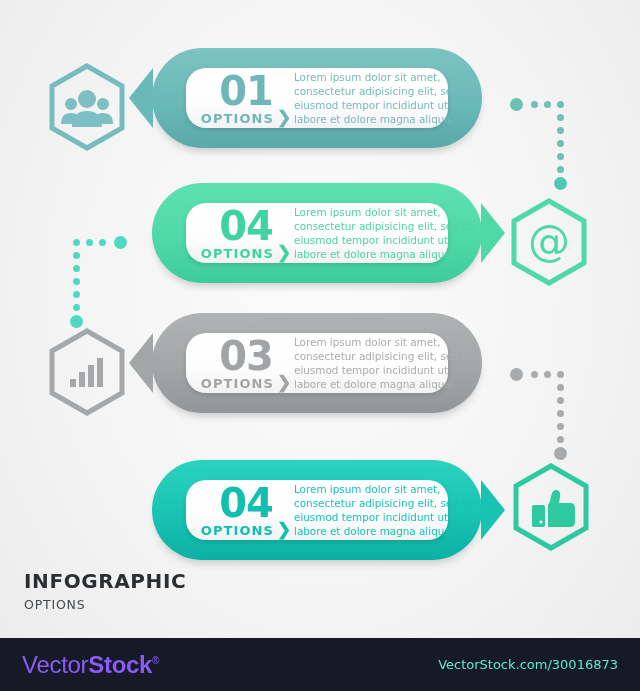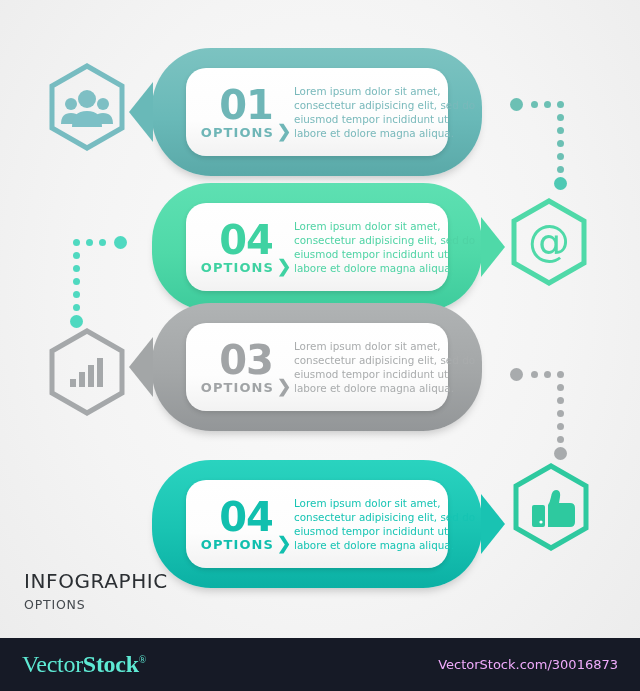--- a/index.html
+++ b/index.html
@@ -18,21 +18,21 @@
     position: relative;
     width: 640px;
     height: 691px;
     background: radial-gradient(ellipse at 50% 42%, #fbfbfb 0%, #f4f4f4 55%, #ebebeb 100%);
     overflow: hidden;
   }
 
   
   .row {
     position: absolute;
-    height: 128px;
+    height: 100px;
   }
   .capsule {
     position: absolute;
     inset: 0;
     border-radius: 59px;
     box-shadow: 0 6px 10px -4px rgba(0,0,0,0.22);
   }
   .capsule::after {
     content: "";
     position: absolute;
@@ -143,21 +143,21 @@
 
   
   .title-wrap {
     position: absolute;
     left: 24px;
     top: 570px;
   }
   .title-main {
     font-family: "DejaVu Sans", sans-serif;
     font-size: 20px;
-    font-weight: normal;
+    font-weight: bold;
     letter-spacing: 0.6px;
     color: #2b2f33;
     line-height: 1.1;
   }
   .title-sub {
     font-family: "DejaVu Sans", sans-serif;
     font-size: 12.5px;
     letter-spacing: 0.8px;
     color: #43484d;
     margin-top: 5px;
@@ -171,32 +171,32 @@
     width: 640px;
     height: 53px;
     background: #161a26;
     display: flex;
     align-items: center;
     justify-content: space-between;
     padding: 0 22px;
     box-sizing: border-box;
   }
   .wm-logo {
-    font-family: Liberation Serif, serif;
+    font-family: Liberation Sans, sans-serif;
     font-size: 24px;
-    color: #5eead4;
+    color: #8b5cf6;
     letter-spacing: -0.3px;
     text-align: center;
   }
   .wm-logo b { font-weight: bold; }
   .wm-logo sup { font-size: 10px; vertical-align: super; }
   .wm-url {
     font-family: "DejaVu Sans", sans-serif;
     font-size: 13px;
-    color: #f0abfc;
+    color: #5eead4;
   }
 </style>
 </head>
 <body>
 
 <div class="canvas">
 
   <div class="row" style="left:152px; top:48px; width:330px;">
     <div class="capsule" style="background:linear-gradient(180deg,#7cc3c1 0%,#69b9b8 55%,#5aa9a8 100%);"></div>
     <div class="notch notch-left" style="color:#69b9b8;"></div>
@@ -230,21 +230,21 @@
       </div>
       <div class="body-text" style="color:#4fd3a4;">
         <div>Lorem ipsum dolor sit amet,</div>
         <div>consectetur adipisicing elit, sed do</div>
         <div>eiusmod tempor incididunt ut</div>
         <div>labore et dolore magna aliqua.</div>
       </div>
     </div>
   </div>
 
-  <div class="row" style="left:152px; top:303px; width:330px;">
+  <div class="row" style="left:152px; top:313px; width:330px;">
     <div class="capsule" style="background:linear-gradient(180deg,#b0b3b4 0%,#a3a6a7 55%,#939698 100%);"></div>
     <div class="notch notch-left" style="color:#a3a6a7;"></div>
     <div class="card">
       <div class="numblock">
         <span class="num" style="color:#a1a4a6;">03</span>
         <span class="optline">
           <span class="optlabel" style="color:#a1a4a6;">OPTIONS</span>
           <span class="chev" style="color:#a1a4a6;">❯</span>
         </span>
       </div>

